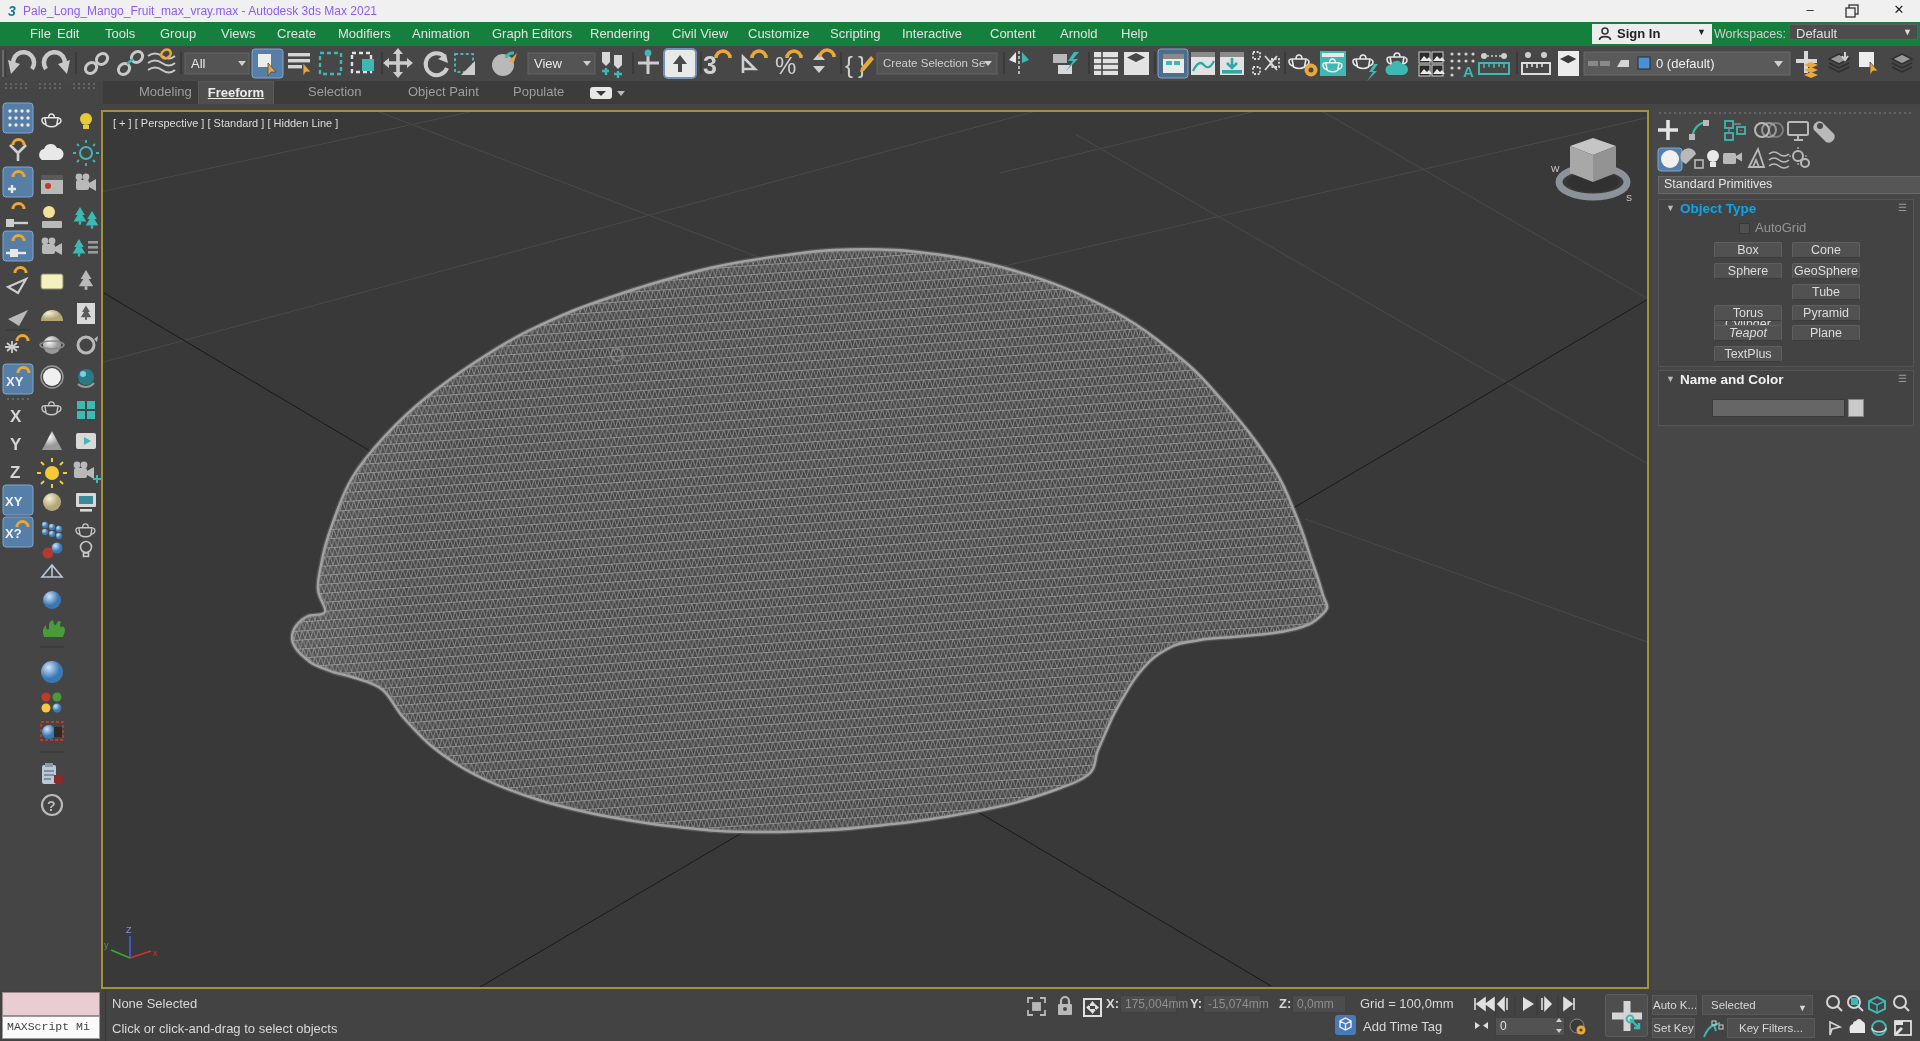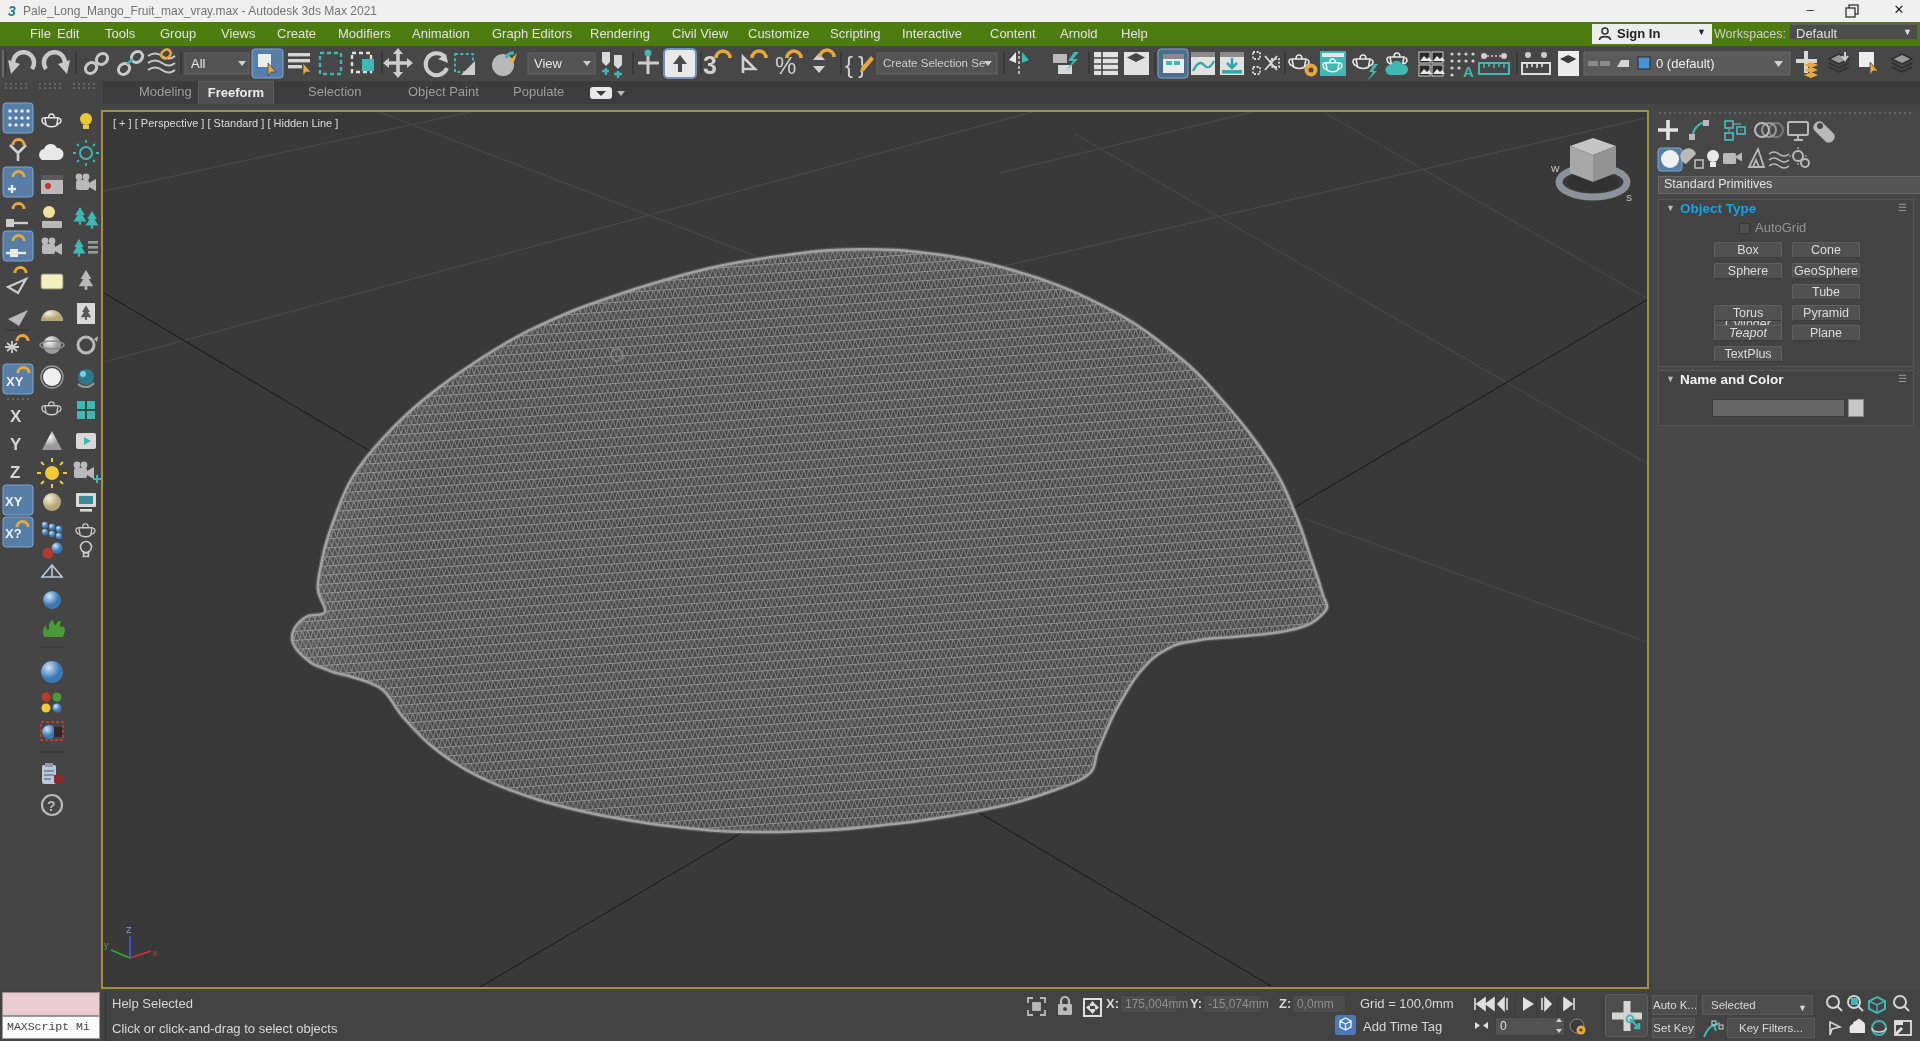--- a/index.html
+++ b/index.html
@@ -2,34 +2,34 @@
 <html><head>
 <meta charset="utf-8">
 <style>
 * { margin:0; padding:0; box-sizing:border-box; }
 html,body { width:1920px; height:1041px; overflow:hidden; background:#454545;
   font-family:"Liberation Sans", sans-serif; }
 #stage { position:absolute; left:0; top:0; width:1920px; height:1041px; }
 .abs { position:absolute; }
 
 #titlebar { left:0; top:0; width:1920px; height:22px; background:#f0f0f0; color:#000; }
-#titlebar .ttext { position:absolute; left:23px; top:4px; font-size:12px; color:#737373; }
+#titlebar .ttext { position:absolute; left:23px; top:4px; font-size:12px; color:#8b5cf6; }
 .winbtn { position:absolute; top:0; width:30px; height:22px; color:#222; font-size:13px; text-align:center; line-height:20px; }
 
-#menubar { left:0; top:22px; width:1920px; height:24px; background:#4d7c0f; }
+#menubar { left:0; top:22px; width:1920px; height:24px; background:#15803d; }
 .mitem { position:absolute; top:4px; font-size:13px; color:#e2e2e2; }
 #signin { position:absolute; left:1592px; top:2px; width:120px; height:20px; background:#ededed; color:#222; font-size:13px; }
 #wslabel { position:absolute; left:1714px; top:5px; font-size:12.5px; color:#cfcfcf; }
 #wsdrop { position:absolute; left:1789px; top:2px; width:129px; height:16px; background:#4d4d4d; border:1px solid #5d5d5d; color:#e0e0e0; font-size:13px; }
 
 #toolbar { left:0; top:46px; width:1920px; height:35px; background:#474747; }
 
 #ribbon { left:0; top:81px; width:1920px; height:23px; background:#3c3c3c; }
 .rtab { position:absolute; top:3px; font-size:13px; color:#9e9e9e; }
-#rtab-active { position:absolute; left:198px; top:0px; width:76px; height:23px; background:#4f4f4f; border:1px solid #5a5a5a; border-bottom:none; color:#ececec; font-size:13px; font-weight:bold; text-align:center; line-height:22px; }
+#rtab-active { position:absolute; left:198px; top:0px; width:76px; height:23px; background:#4f4f4f; border:1px solid #5a5a5a; border-bottom:none; color:#ececec; font-size:13px; font-weight:bold; text-align:center; line-height:22px;text-decoration:underline; }
 
 #leftbar { left:0; top:81px; width:103px; height:909px; background:#454545; }
 
 #viewport { left:101px; top:110px; width:1548px; height:879px; background:#393939; border:2px solid #a3923d; }
 #vplabel { position:absolute; left:10px; top:5px; font-size:11px; color:#dcdcdc; }
 
 #rpanel { left:1652px; top:110px; width:268px; height:880px; background:#474747; }
 
 #statusbar { left:0; top:990px; width:1920px; height:51px; background:#434343; }
 .sbtext { position:absolute; font-size:13px; color:#d8d8d8; }
@@ -773,21 +773,21 @@
       <span style="position:absolute;left:21px;top:1px;font-size:13.5px;font-weight:bold;color:#f2f2f2">Name and Color</span>
       <span style="position:absolute;right:6px;top:2px;font-size:10px;color:#9a9a9a">☰</span>
       <div style="position:absolute;left:53px;top:28px;width:133px;height:18px;background:#666;border:1px solid #3a3a3a"></div>
       <div style="position:absolute;left:189px;top:28px;width:16px;height:18px;background:#c9c9c9;border:1px solid #888"></div>
     </div>
   </div>
   <div class="abs" id="statusbar">
     <div class="abs" style="left:2px;top:2px;width:98px;height:24px;background:#e9cdd3;border:1px solid #9a8a8a"></div>
     <div class="abs" style="left:2px;top:26px;width:98px;height:23px;background:#fafafa;border:1px solid #9a9a9a;font-family:'Liberation Mono',monospace;font-size:11.5px;color:#444;padding:3px 0 0 4px;white-space:nowrap;overflow:hidden">MAXScript Mi</div>
     <div class="abs" style="left:105px;top:0;width:1px;height:51px;background:#383838"></div>
-    <span class="sbtext" style="left:112px;top:6px">Help Selected</span>
+    <span class="sbtext" style="left:112px;top:6px">None Selected</span>
     <span class="sbtext" style="left:112px;top:31px">Click or click-and-drag to select objects</span>
     <svg width="330" height="51" style="position:absolute;left:1020px;top:0">
 
       <g stroke="#b9b9b9" stroke-width="1.8" fill="none">
         <path d="M8,13 v-5 h5 M20,8 h5 v5 M25,20 v5 h-5 M13,25 h-5 v-5"></path>
         <rect x="13" y="13" width="7" height="7" fill="#b9b9b9"></rect>
       </g>
 
       <rect x="38" y="14" width="14" height="11" rx="1" fill="#b9b9b9"></rect>
       <path d="M41,14 v-3 a4,4 0 0 1 8,0 v3" fill="none" stroke="#b9b9b9" stroke-width="2.2"></path>

